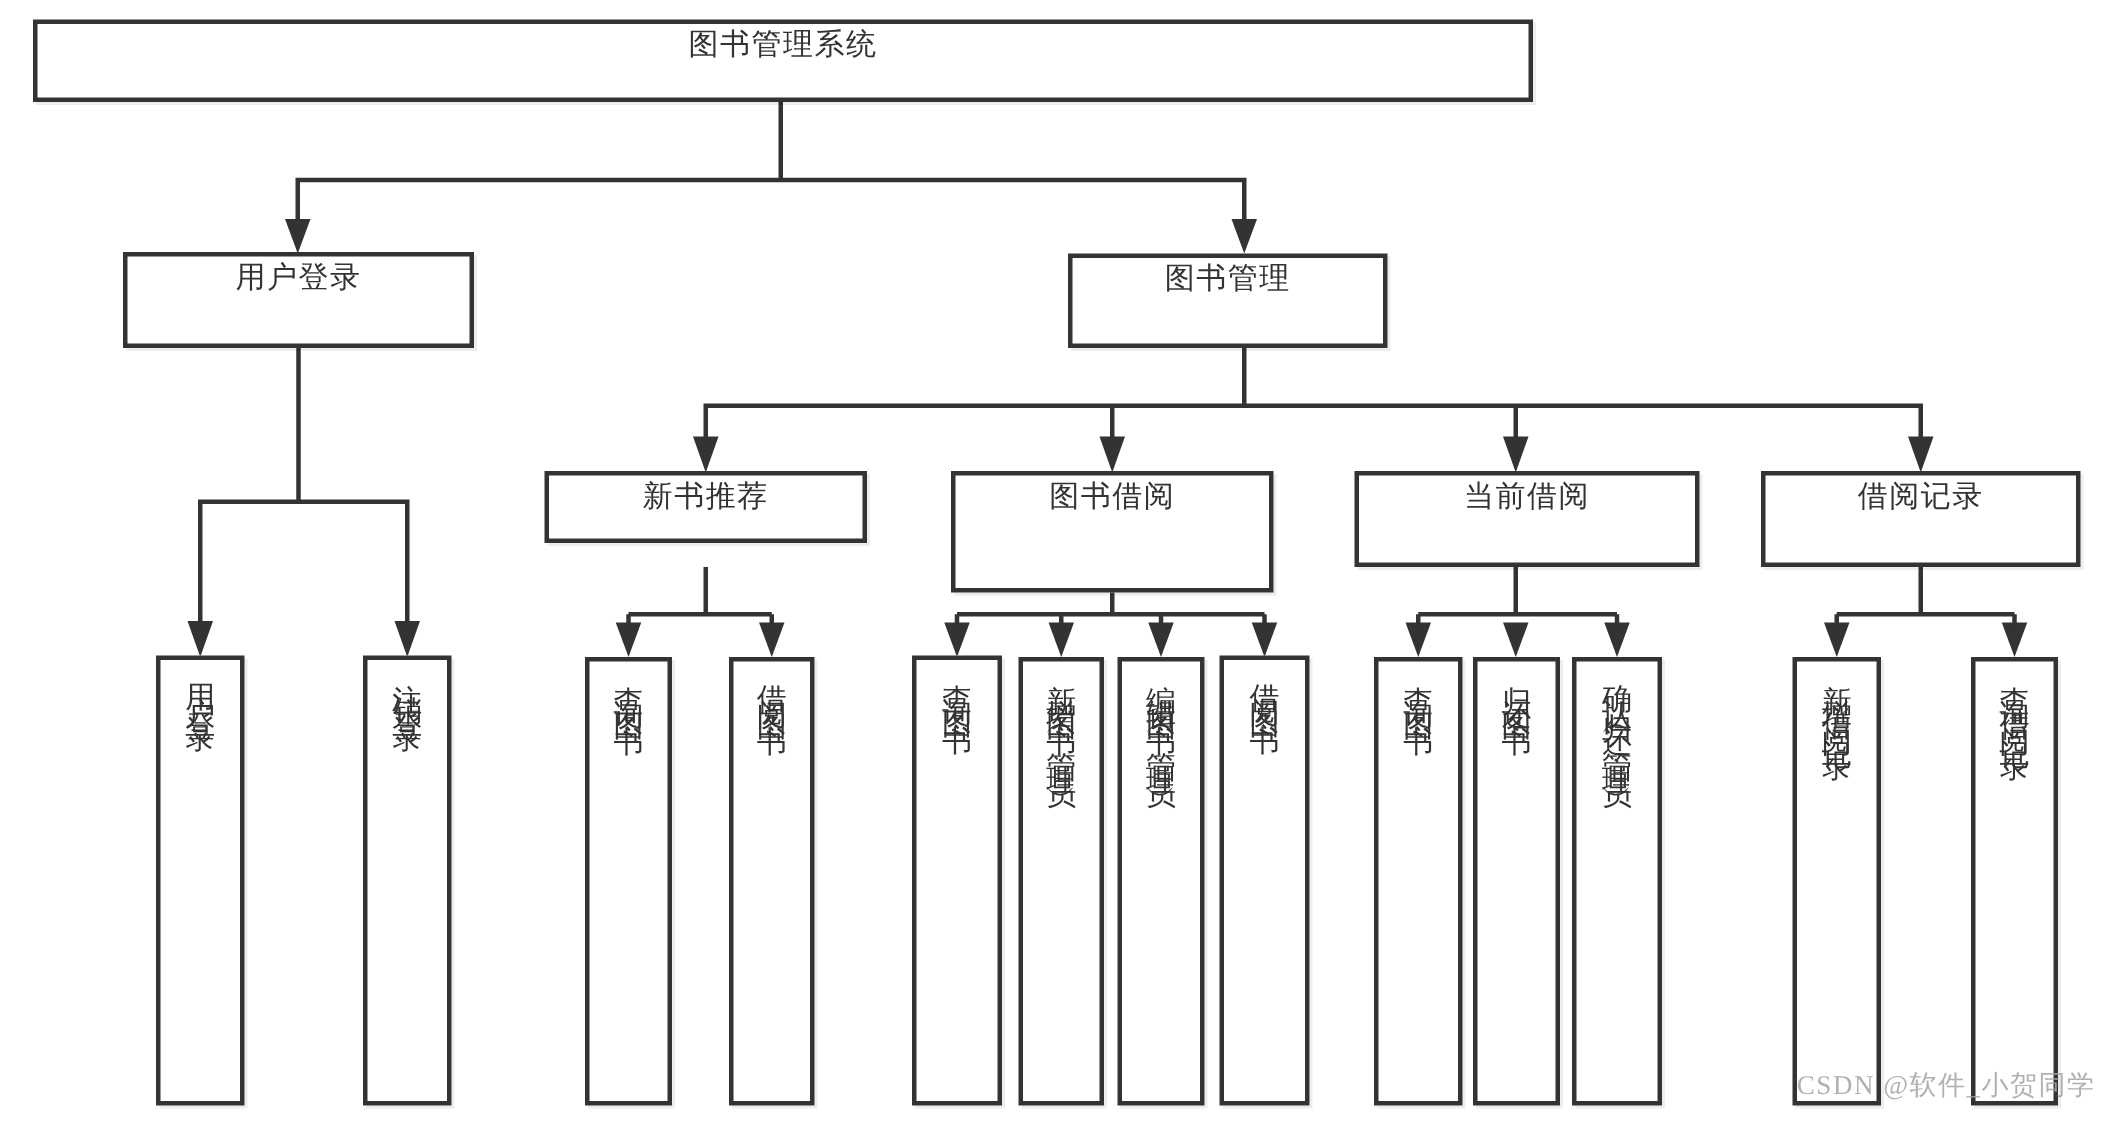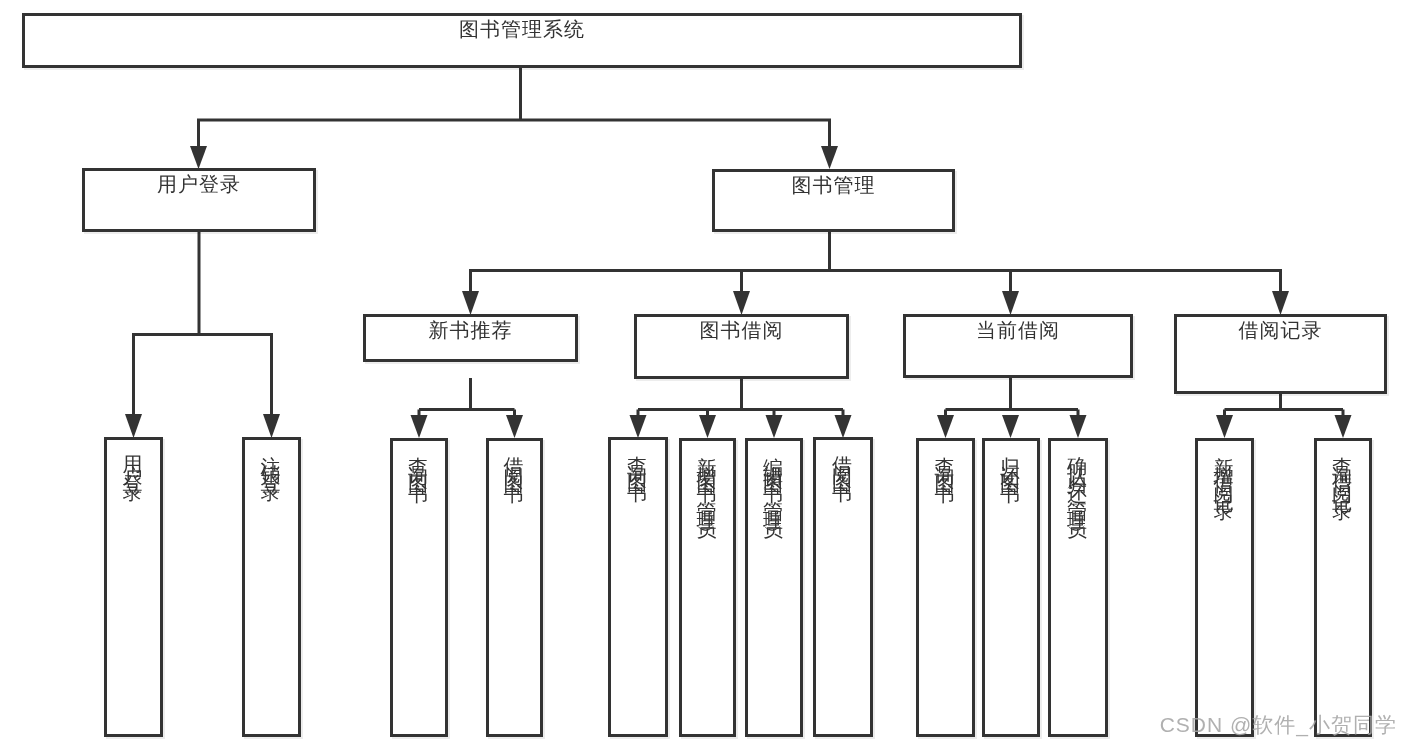--- a/index.html
+++ b/index.html
@@ -28,46 +28,47 @@
     writing-mode:vertical-rl;
     text-orientation:mixed;
     font-size:20px;
     letter-spacing:9px;
     white-space:nowrap;
     color:#333333;
   }
   
   .n-root{left:22px;top:13px;width:1000px;height:55px;}
   .n-user-login{left:82px;top:168px;width:234px;height:64px;}
-  .n-book-mgmt{left:712px;top:169px;width:243px;height:63px;}
+  .n-book-mgmt{left:712px;top:169px;width:213px;height:63px;}
   .n-newbook{left:363px;top:314px;width:215px;height:48px;}
-  .n-borrowing{left:634px;top:314px;width:215px;height:65px;}
+  .n-borrowing{left:634px;top:314px;width:215px;height:81px;}
   .n-current{left:903px;top:314px;width:230px;height:64px;}
-  .n-records{left:1174px;top:314px;width:213px;height:80px;}
+  .n-records{left:1174px;top:314px;width:213px;height:64px;}
   .v1{left:104px;top:437px;width:59px;height:300px;}
   .v2{left:242px;top:437px;width:59px;height:300px;}
   .v3{left:390px;top:438px;width:58px;height:299px;}
   .v4{left:486px;top:438px;width:57px;height:299px;}
   .v5{left:608px;top:437px;width:60px;height:300px;}
   .v6{left:679px;top:438px;width:57px;height:299px;}
   .v7{left:745px;top:438px;width:58px;height:299px;}
   .v8{left:813px;top:437px;width:60px;height:300px;}
   .v9{left:916px;top:438px;width:59px;height:299px;}
   .v10{left:982px;top:438px;width:58px;height:299px;}
   .v11{left:1048px;top:438px;width:60px;height:299px;}
   .v12{left:1195px;top:438px;width:59px;height:299px;}
   .v13{left:1314px;top:438px;width:58px;height:299px;}
   .watermark{
     position:absolute;
     right:8px;top:711px;
     z-index:3;
-    font-size:21px;
+    font-size:18px;
     color:rgba(165,165,165,0.88);
     letter-spacing:1px;
     white-space:nowrap;
+    font-family:Liberation Serif, serif;
   }
 </style>
 </head>
 <body>
 
 <div class="canvas">
 
   <svg class="connectors" width="1405" height="747" viewBox="0 0 1405 747" aria-hidden="true">
     <g stroke="#333333" stroke-width="3" fill="none">
 

